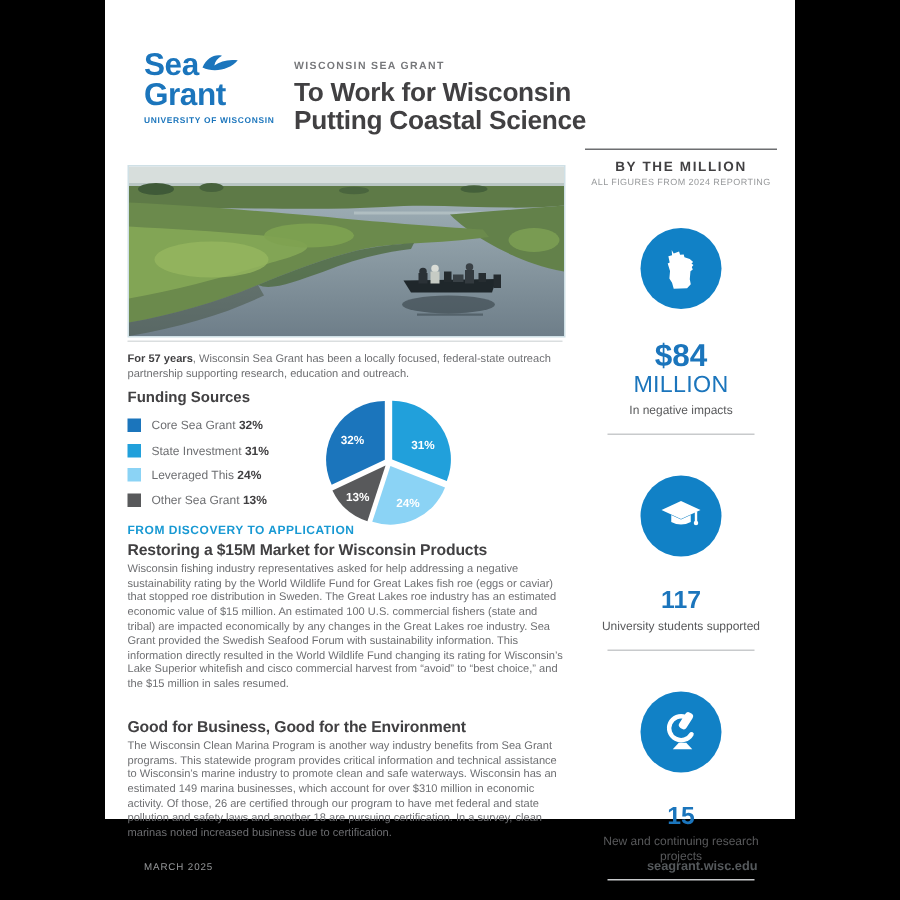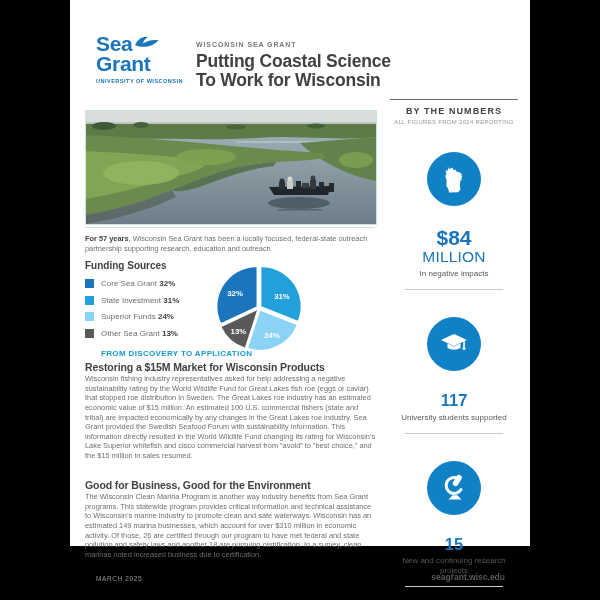--- a/index.html
+++ b/index.html
@@ -32,21 +32,21 @@
   .funding-heading{position:absolute;left:15px;top:260px;font-size:10px;font-weight:bold;color:#414042;}
   .legend{position:absolute;left:15px;top:279px;}
   .lrow{display:flex;align-items:center;margin-bottom:7.5px;}
   .sw{width:9px;height:9px;margin-right:7px;flex:none;}
   .ll{font-size:8px;color:#6D6E71;white-space:nowrap;}
   .ll b{color:#414042;}
   .pie{position:absolute;left:142px;top:261px;}
   .pie text{font-size:8px;font-weight:bold;fill:#ffffff;text-anchor:middle;}
 
   
-  .kicker{position:absolute;left:15px;top:349px;font-size:8px;font-weight:bold;letter-spacing:.35px;color:#1899D3;margin-left:16px;}
+  .kicker{position:absolute;left:15px;top:349px;font-size:8px;font-weight:bold;letter-spacing:.35px;color:#1899D3;}
   .art-title{position:absolute;left:15px;font-size:10.5px;font-weight:bold;color:#414042;letter-spacing:-.1px;}
   .art-body{position:absolute;left:15px;width:293px;font-size:7.4px;line-height:1.3;color:#6D6E71;}
   .t1{top:361px;} .b1{top:374px;}
   .t2{top:479px;} .b2{top:492px;}
 
   
   .date{position:absolute;left:26px;top:575px;font-size:6.5px;letter-spacing:.6px;color:#96989A;}
   .site{position:absolute;right:25px;top:572px;font-size:8.5px;font-weight:bold;color:#55595C;text-decoration:none;}
 
   
@@ -77,22 +77,22 @@
     </div>
     <div class="brand-word">
       <span>Grant</span>
     </div>
     <div class="brand-tag">UNIVERSITY OF WISCONSIN</div>
   </div>
 
   <div class="masthead">
     <div class="eyebrow">WISCONSIN SEA GRANT</div>
     <div class="title">
+      <div>To Work for Wisconsin</div>
       <div>Putting Coastal Science</div>
-      <div>To Work for Wisconsin</div>
     </div>
   </div>
 
   <div class="photo">
     <svg width="290" height="113" viewBox="0 0 290 113" preserveAspectRatio="none">
       <defs>
         <linearGradient id="wg" x1="0" y1="0" x2="0" y2="1">
           <stop offset="0" stop-color="#A9B9BF"></stop>
             <stop offset="1" stop-color="#6E7E89"></stop>
         </linearGradient>
@@ -139,21 +139,21 @@
     <div class="lrow">
       <span class="sw" style="background:#1B75BC"></span>
       <span class="ll"><span>Core Sea Grant</span> <b>32%</b></span>
     </div>
     <div class="lrow">
       <span class="sw" style="background:#21A0DB"></span>
       <span class="ll"><span>State Investment</span> <b>31%</b></span>
     </div>
     <div class="lrow">
       <span class="sw" style="background:#8BD3F5"></span>
-      <span class="ll"><span>Superior Funds</span> <b>24%</b></span>
+      <span class="ll"><span>Leveraged This</span> <b>24%</b></span>
     </div>
     <div class="lrow">
       <span class="sw" style="background:#58595B"></span>
       <span class="ll"><span>Other Sea Grant</span> <b>13%</b></span>
     </div>
   </div>
 
   <svg class="pie" width="94" height="94" viewBox="-48 -48 96 96">
     <g transform="translate(2.5,-1.7)">
       <path d="M0,0 L0,-40 A40,40 0 0 1 37.19,14.72 Z" fill="#21A0DB"></path>
@@ -179,21 +179,21 @@
   <div class="art-body b1">Wisconsin fishing industry representatives asked for help addressing a negative sustainability rating by the World Wildlife Fund for Great Lakes fish roe (eggs or caviar) that stopped roe distribution in Sweden. The Great Lakes roe industry has an estimated economic value of $15 million. An estimated 100 U.S. commercial fishers (state and tribal) are impacted economically by any changes in the Great Lakes roe industry. Sea Grant provided the Swedish Seafood Forum with sustainability information. This information directly resulted in the World Wildlife Fund changing its rating for Wisconsin’s Lake Superior whitefish and cisco commercial harvest from “avoid” to “best choice,” and the $15 million in sales resumed.</div>
 
   <div class="art-title t2">Good for Business, Good for the Environment</div>
   <div class="art-body b2">The Wisconsin Clean Marina Program is another way industry benefits from Sea Grant programs. This statewide program provides critical information and technical assistance to Wisconsin’s marine industry to promote clean and safe waterways. Wisconsin has an estimated 149 marina businesses, which account for over $310 million in economic activity. Of those, 26 are certified through our program to have met federal and state pollution and safety laws and another 18 are pursuing certification. In a survey, clean marinas noted increased business due to certification.</div>
 
   <div class="date">MARCH 2025</div>
   <a class="site" href="#">seagrant.wisc.edu</a>
 
   <div class="numbers">
     <div class="num-rule"></div>
-    <div class="num-heading">BY THE NUMBERS</div>
+    <div class="num-heading">BY THE MILLION</div>
     <div class="num-sub">ALL FIGURES FROM 2024 REPORTING</div>
 
     <div class="stat">
       <div class="stat-circle">
         <svg width="27" height="29" viewBox="0 0 22 26">
           <path fill="#ffffff" d="M5,1.5 L6.2,3.6 L9.4,2.4 L10,4.4 L12.2,4.2 L12.6,5.8 L15.8,6.8 L17.8,8.6 L16.8,9.6 L18,10.4 L17,11.6 L17.6,13.2 L16.2,14.2 L15.8,19 L16.4,22 L14.2,24.4 L6.2,24.6 L5.2,21 L3.6,18.6 L4,14 L2.6,9.6 L3.8,8.9 L3,5.2 L5.2,4.7 Z"></path>
         </svg>
       </div>
       <div class="stat-value big">$84</div>
       <div class="stat-value2">MILLION</div>

